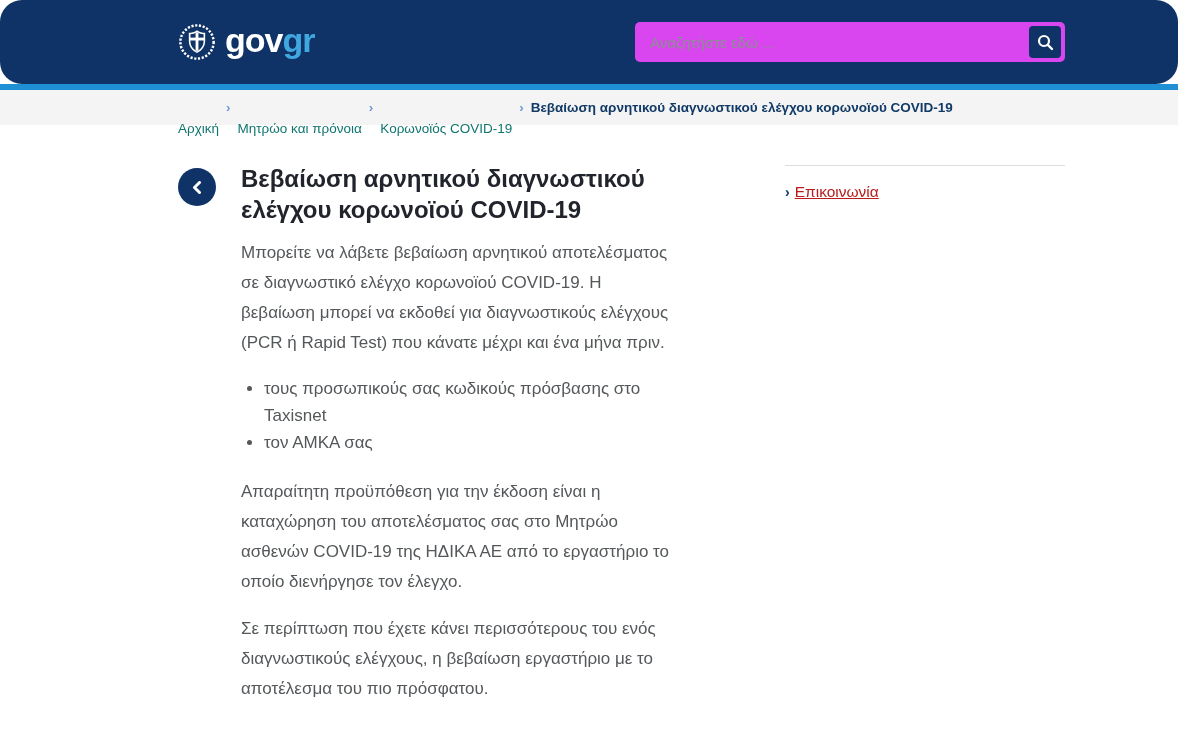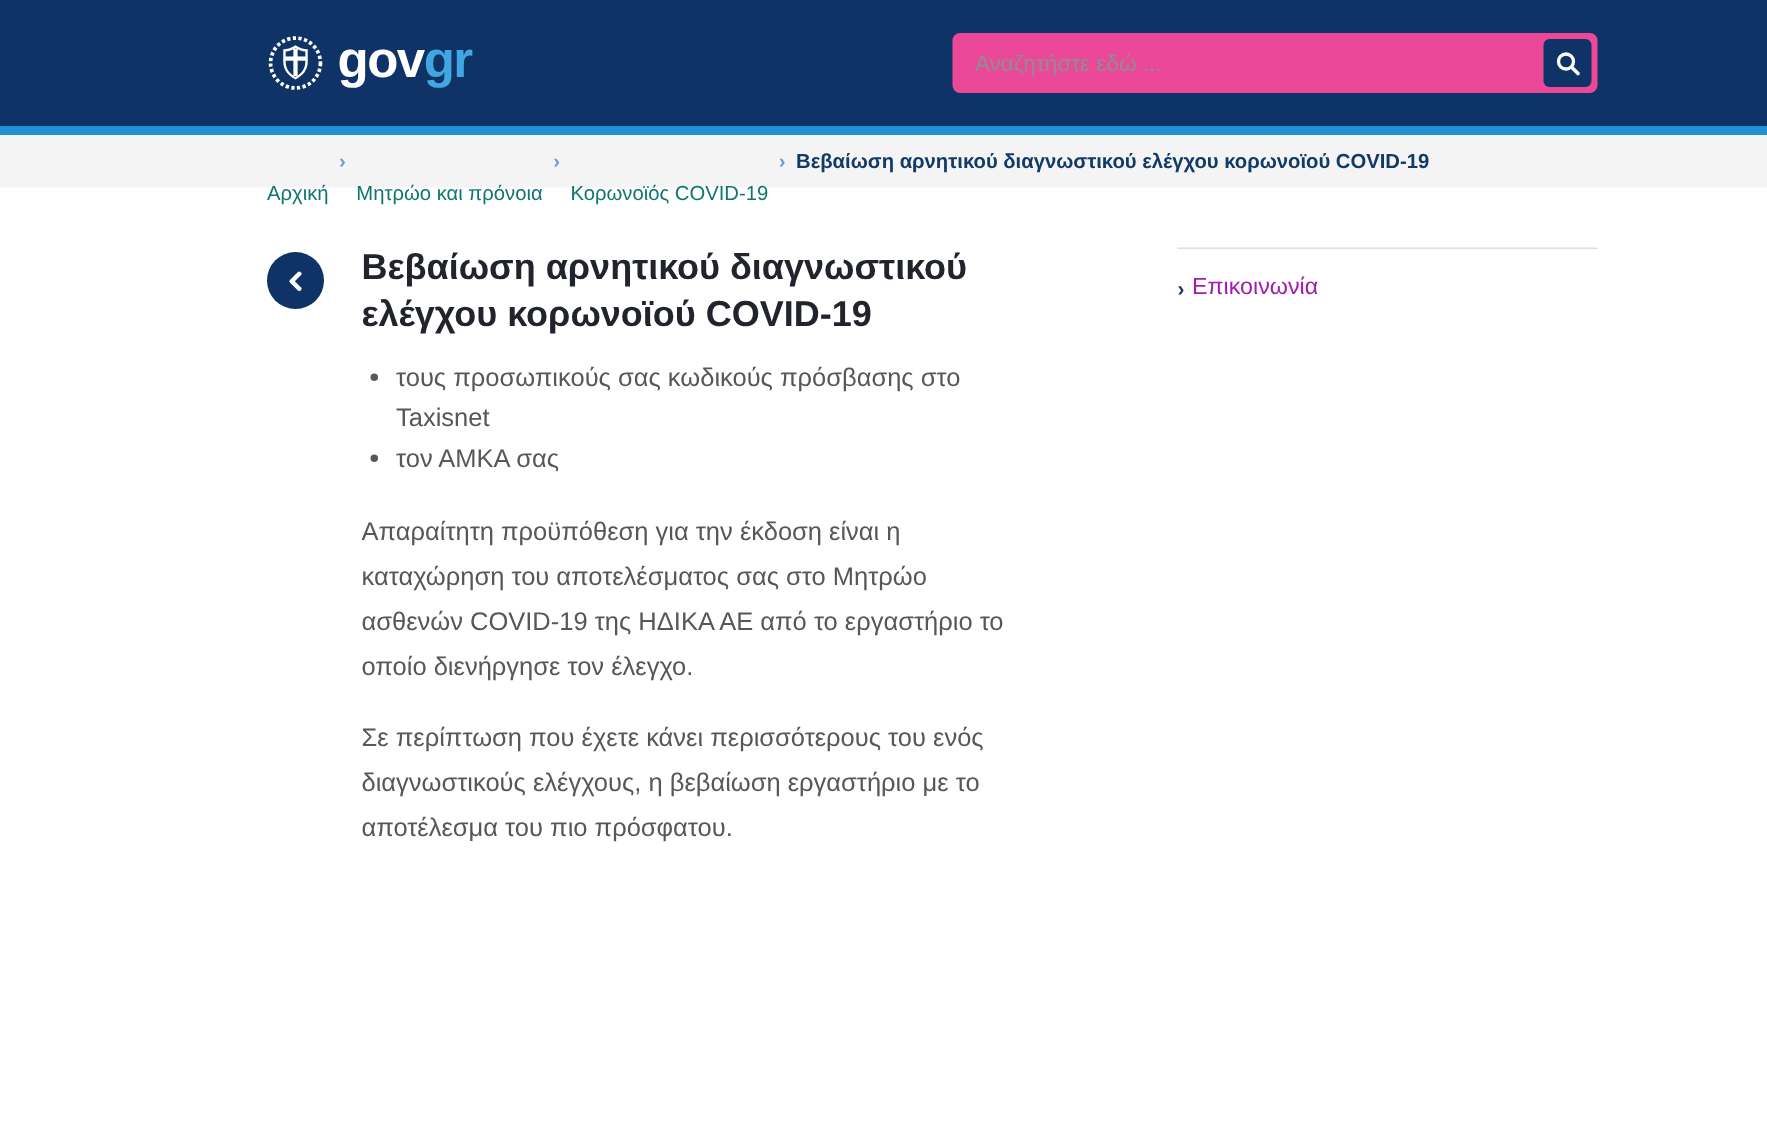--- a/index.html
+++ b/index.html
@@ -1,29 +1,29 @@
 <!DOCTYPE html>
 <html lang="el"><head>
 <meta charset="utf-8">
 <style>
   * { margin:0; padding:0; box-sizing:border-box; }
   html,body { width:1178px; height:751px; background:#ffffff;
     font-family:"Liberation Sans","DejaVu Sans",sans-serif; overflow:hidden; }
 
   
-  .site-header { height:84px; background:#0f3366; }
+  .site-header { height:84px; background:#0f3366;border-radius:22px; }
   .header-inner { height:100%; display:flex; align-items:center;
     justify-content:space-between; padding:0 113px 0 178px; }
   .logo { display:flex; align-items:center; gap:9px; cursor:pointer; }
   .logo-emblem { width:38px; height:38px; display:block; }
   .logo-text { font-size:34px; font-weight:bold; color:#ffffff;
     letter-spacing:-1px; line-height:1; padding-bottom:4px; }
   .logo-text .gr { color:#41a7e0; }
 
-  .search-box { position:relative; width:430px; height:40px; background:#ec4899;
+  .search-box { position:relative; width:430px; height:40px; background:#d946ef;
     border-radius:5px; display:flex; align-items:center; }
   .search-input { flex:1; height:100%; border:none; outline:none; background:transparent;
     padding:0 46px 0 15px; font-size:15px; color:#333;
     font-family:"Liberation Sans","DejaVu Sans",sans-serif; }
   .search-input::placeholder { color:#8a8f94; opacity:1; }
   .search-btn { position:absolute; right:4px; top:4px; width:32px; height:32px;
     background:#0f3366; border:none; border-radius:4px; cursor:pointer;
     display:flex; align-items:center; justify-content:center; }
 
   .header-stripe { height:6px; background:#1f90d4; }
@@ -46,21 +46,21 @@
   .article p { font-size:17px; line-height:30px; color:#54585a; margin:0 0 17px; }
   .article ul { margin:4px 0 21px 3px; padding-left:20px; }
   .article li { font-size:17px; line-height:27px; color:#54585a; }
 
   
   .sidebar { margin-left:auto; width:280px; padding-top:2px; }
   .sidebar h2 { font-size:19px; font-weight:400; color:#33383e; margin:0 0 19px; }
   .sidebar-divider { height:1px; background:#dddddd; margin:0 0 17px; }
   .side-link-row { display:flex; align-items:center; font-size:15.5px; cursor:pointer; }
   .side-chevron { color:#123a66; font-weight:bold; margin-right:5px; font-size:14px; }
-  .side-link { color:#a21caf; }
+  .side-link { color:#b91c1c; text-decoration:underline; }
 </style>
 </head>
 <body>
 
 <header class="site-header">
   <div class="header-inner">
     <div class="logo">
       <svg class="logo-emblem" viewBox="0 0 40 40" aria-hidden="true">
         <circle cx="20" cy="20" r="17.5" fill="none" stroke="#ffffff" stroke-width="2.6" stroke-dasharray="2.3 1.7"></circle>
         <path d="M20 7.5 c-2.6 1.9 -5.8 2.8 -8.6 2.8 v 8.7 c0 6.2 3.7 10 8.6 12.6 c4.9 -2.6 8.6 -6.4 8.6 -12.6 v -8.7 c-2.8 0 -6 -.9 -8.6 -2.8 z" fill="#ffffff"></path>
@@ -98,20 +98,21 @@
 
   <button class="back-btn">
     <svg width="13" height="13" viewBox="0 0 13 13" aria-hidden="true">
       <polyline points="8.5,1.5 3.5,6.5 8.5,11.5" fill="none" stroke="#ffffff" stroke-width="3" stroke-linecap="round" stroke-linejoin="round"></polyline>
     </svg>
   </button>
 
   <article class="article">
     <h1>Βεβαίωση αρνητικού διαγνωστικού ελέγχου κορωνοϊού COVID-19</h1>
 
+    <p>Μπορείτε να λάβετε βεβαίωση αρνητικού αποτελέσματος σε διαγνωστικό ελέγχο κορωνοϊού COVID-19. Η βεβαίωση μπορεί να εκδοθεί για διαγνωστικούς ελέγχους (PCR ή Rapid Test) που κάνατε μέχρι και ένα μήνα πριν.</p>
 
 
     <ul>
       <li>τους προσωπικούς σας κωδικούς πρόσβασης στο Taxisnet</li>
       <li>τον ΑΜΚΑ σας</li>
     </ul>
 
     <p>Απαραίτητη προϋπόθεση για την έκδοση είναι η καταχώρηση του αποτελέσματος σας στο Μητρώο ασθενών COVID-19 της ΗΔΙΚΑ ΑΕ από το εργαστήριο το οποίο διενήργησε τον έλεγχο.</p>
 
     <p>Σε περίπτωση που έχετε κάνει περισσότερους του ενός διαγνωστικούς ελέγχους, η βεβαίωση εργαστήριο με το αποτέλεσμα του πιο πρόσφατου.</p>

